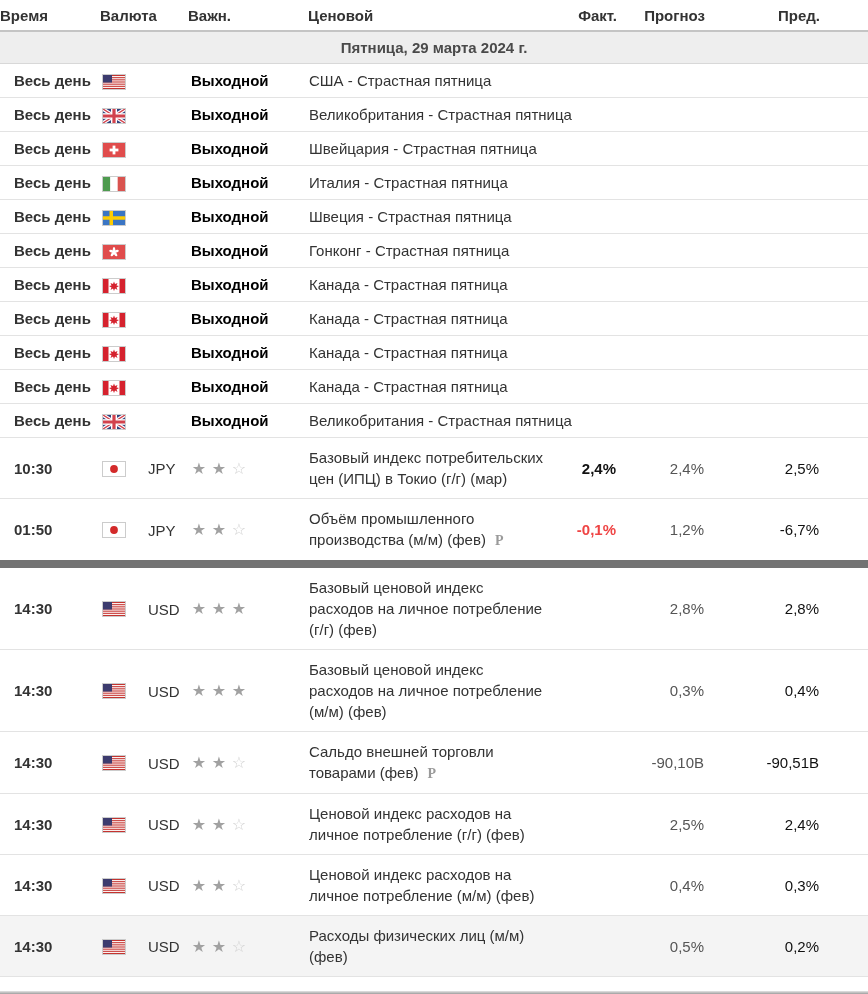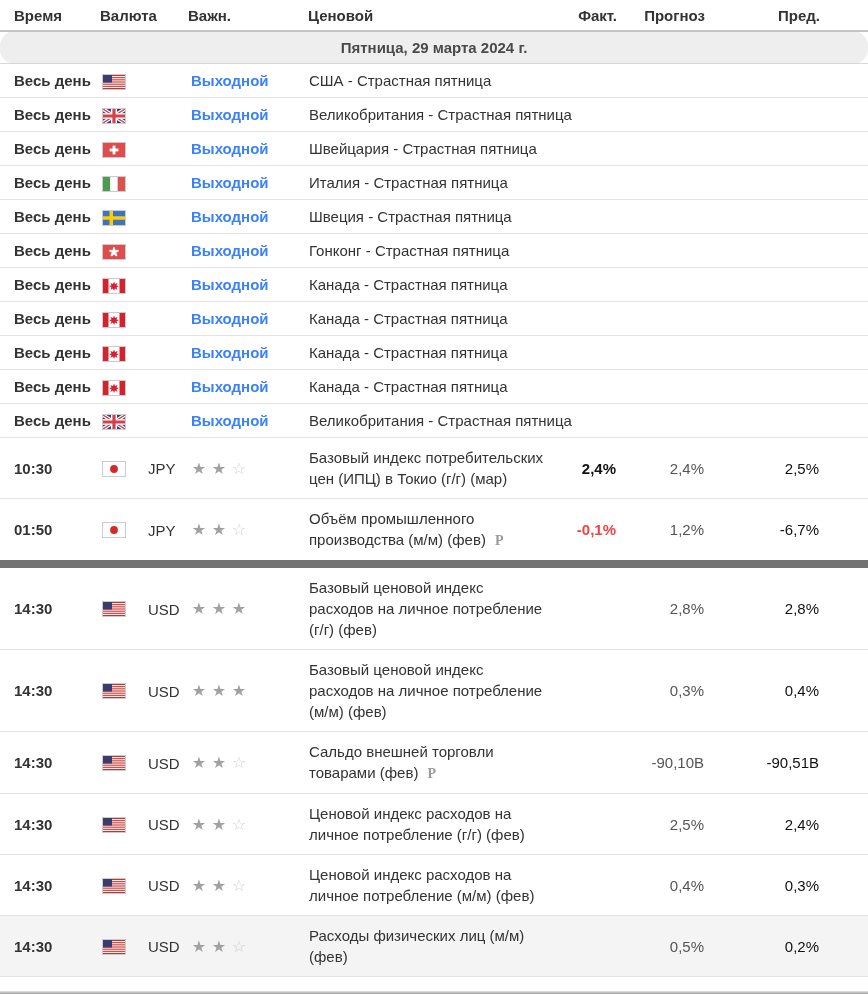--- a/index.html
+++ b/index.html
@@ -3,39 +3,39 @@
 <meta charset="utf-8">
 <style>
   html,body{margin:0;padding:0;background:#fff;}
   body{font-family:"Liberation Sans",sans-serif;color:#333;}
   .calendar-wrap{position:relative;width:868px;height:994px;overflow:hidden;background:#fff;}
   table.cal{width:868px;border-collapse:collapse;table-layout:fixed;}
   thead th{
     font-size:15px;font-weight:bold;color:#333;text-align:left;
     padding:7px 0 6px 0;background:#fff;border-bottom:2px solid #c4c4c4;
   }
-  thead th.col-time{padding-left:14px;}
+  thead th.col-time{}
   thead th.col-actual,thead th.col-forecast,thead th.col-prev{text-align:right;}
   tr.date-row td{
     background:#eeeeee;text-align:center;font-weight:bold;font-size:15px;color:#4a4a4a;
-    padding:5px 0;border-bottom:1px solid #d8d8d8;border-radius:15px;
+    padding:5px 0;border-bottom:1px solid #d8d8d8;
   }
   tbody tr.data-row{border-bottom:1px solid #e3e3e3;background:#fff;}
   tbody tr.data-row.section-end{border-bottom:8px solid #737373;}
   tbody tr.data-row.highlighted{background:#f4f4f4;}
   td{vertical-align:middle;font-size:15px;line-height:21px;}
   td.c-time{padding:6px 0 6px 14px;color:#333;white-space:nowrap;font-weight:bold;}
   tr.event-row td{padding-top:9px;padding-bottom:9px;}
   td.c-cur{padding-left:3px;white-space:nowrap;}
   .flag{display:inline-block;width:22px;height:14px;vertical-align:middle;
     box-shadow:0 0 0 1px #ccc;line-height:0;background:#fff;}
   .flag svg{display:block;}
   .cur-code{margin-left:23px;color:#333;vertical-align:middle;}
   td.c-imp{white-space:nowrap;}
-  .holiday-label{font-weight:bold;color:#3b82f6;padding-left:2px;}
+  .holiday-label{font-weight:bold;color:#000000;padding-left:2px;}
   .star{font-size:16px;letter-spacing:0;display:inline-block;width:20px;text-align:center;}
   .star.filled{color:#a1a1a1;}
   .star.empty{color:#d0d0d0;}
   td.c-event{color:#333;padding-right:14px;}
   td.c-event.nowrap{white-space:nowrap;overflow:visible;}
   .prelim{font-family:"Liberation Serif",serif;font-weight:bold;color:#9a9a9a;font-size:14px;margin-left:5px;}
   td.c-actual,td.c-forecast,td.c-prev{text-align:right;white-space:nowrap;}
   td.c-actual .val{font-weight:bold;}
   td.c-forecast{color:#555;}
   td.c-prev{color:#111;}

